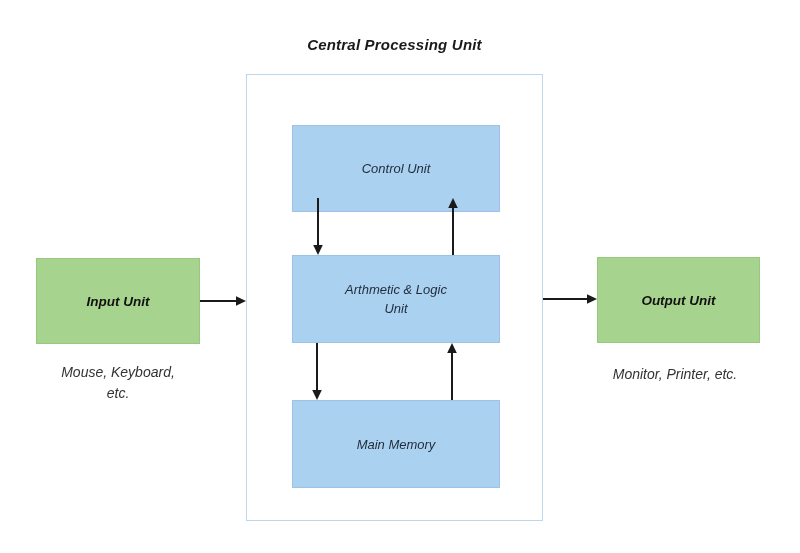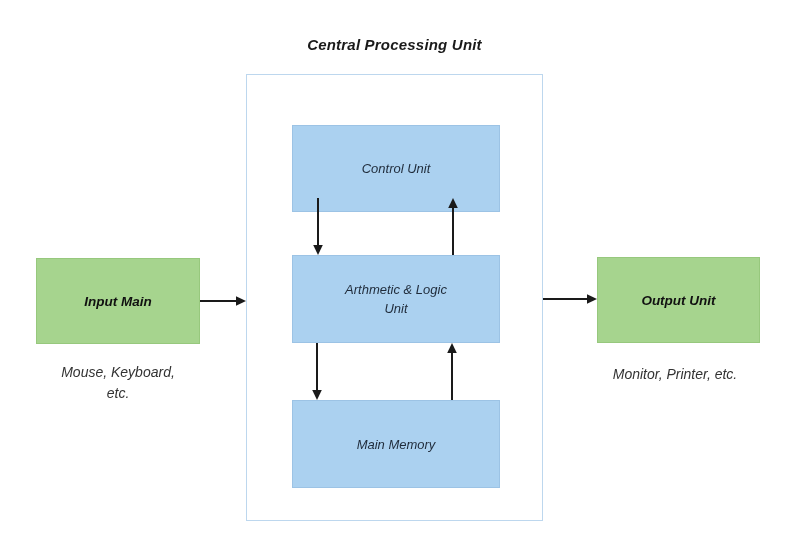--- a/index.html
+++ b/index.html
@@ -107,21 +107,21 @@
   <div class="block blue alu">
     <div>Arthmetic &amp; Logic</div>
     <div>Unit</div>
   </div>
 
   <div class="block blue memory">
     <span>Main Memory</span>
   </div>
 
   <div class="block green input">
-    <span>Input Main</span>
+    <span>Input Unit</span>
   </div>
 
   <div class="caption input-caption">
     <div>Mouse, Keyboard,</div>
     <div>etc.</div>
   </div>
 
   <div class="block green output">
     <span>Output Unit</span>
   </div>

